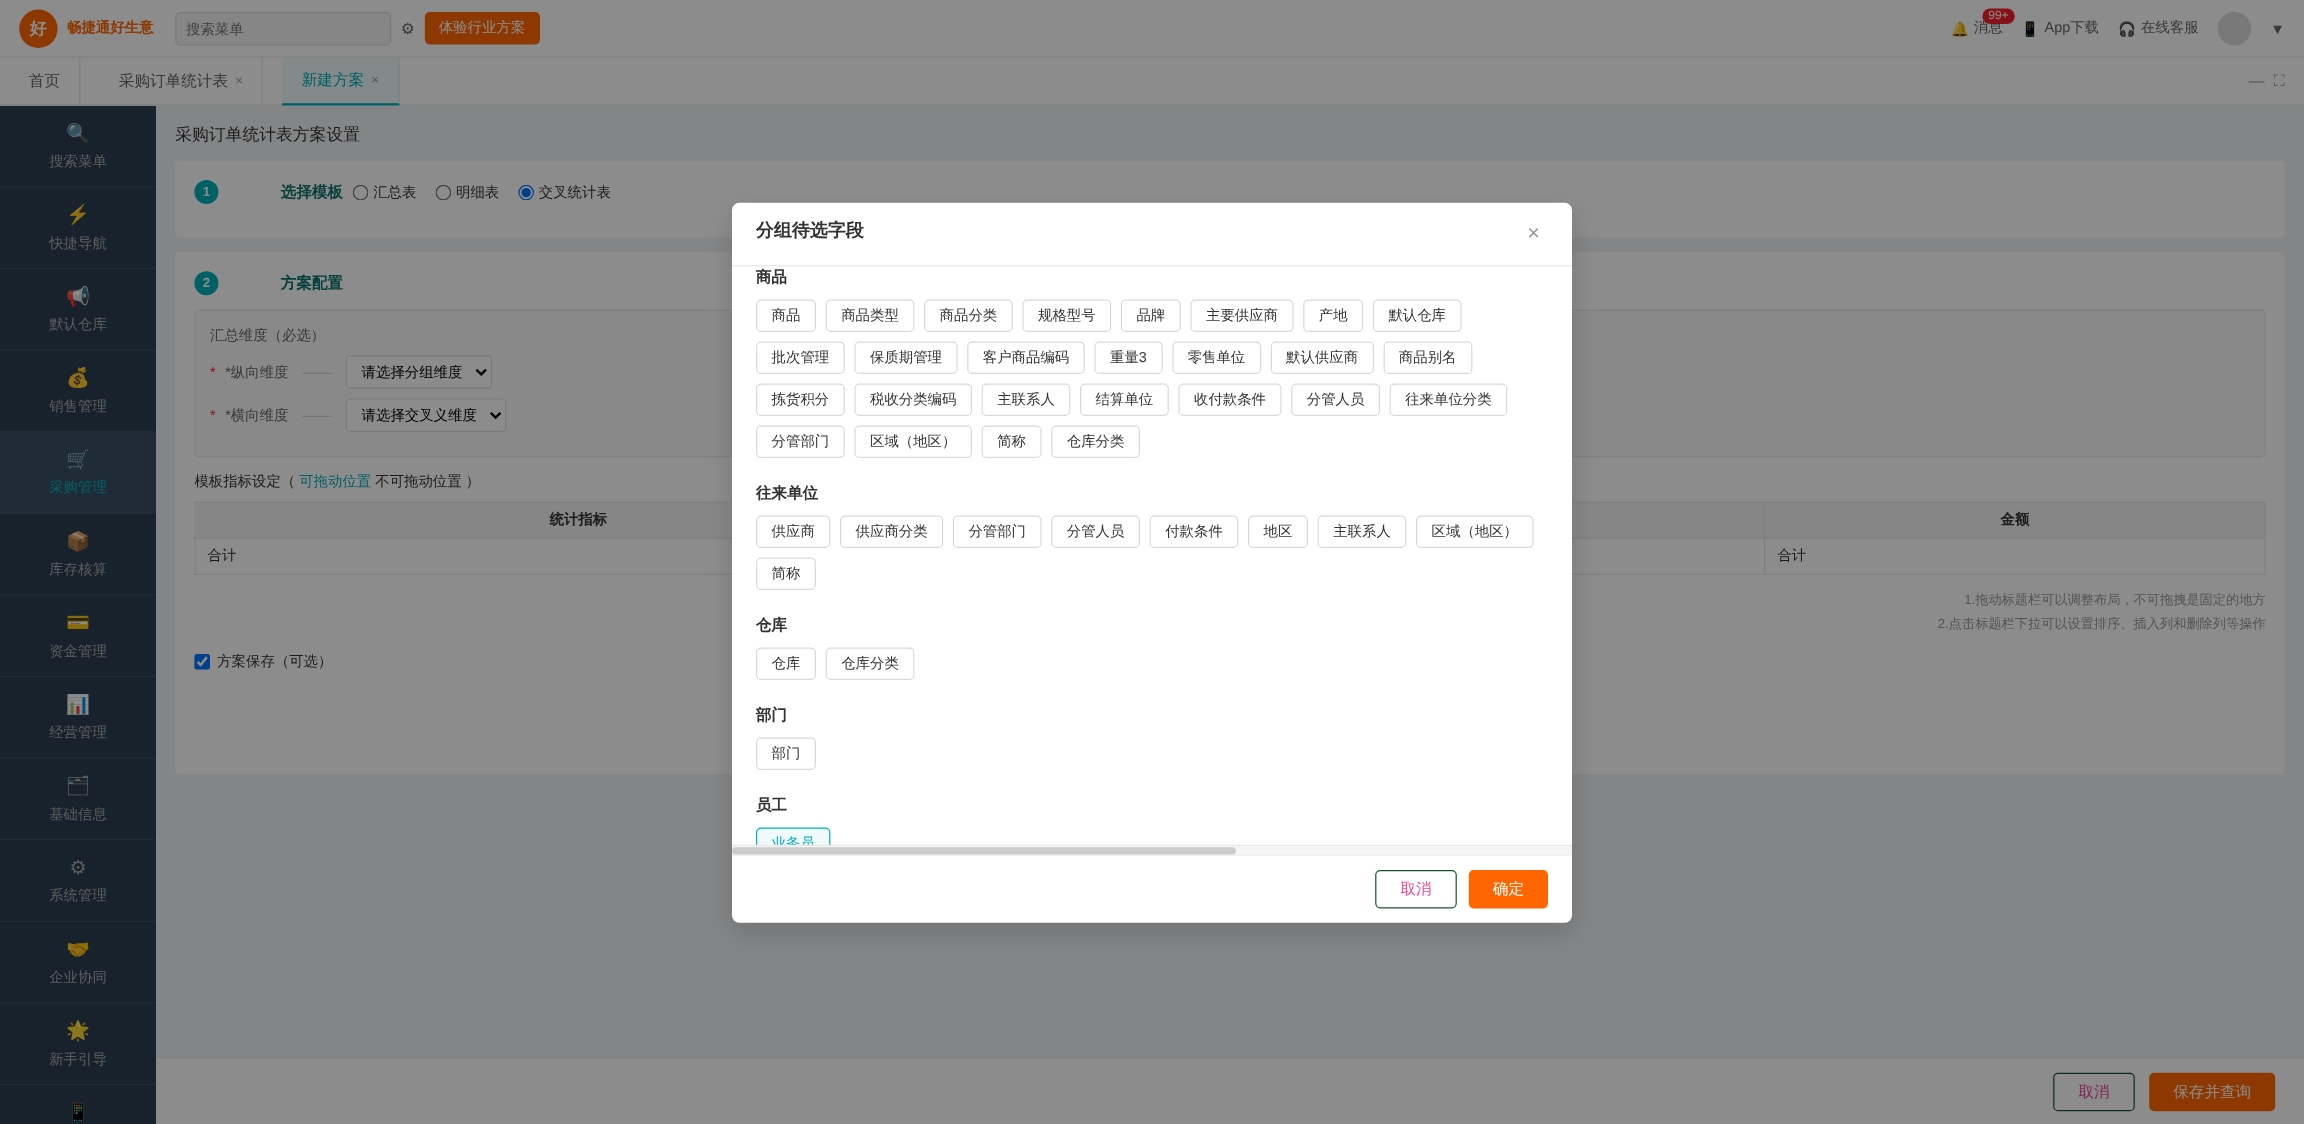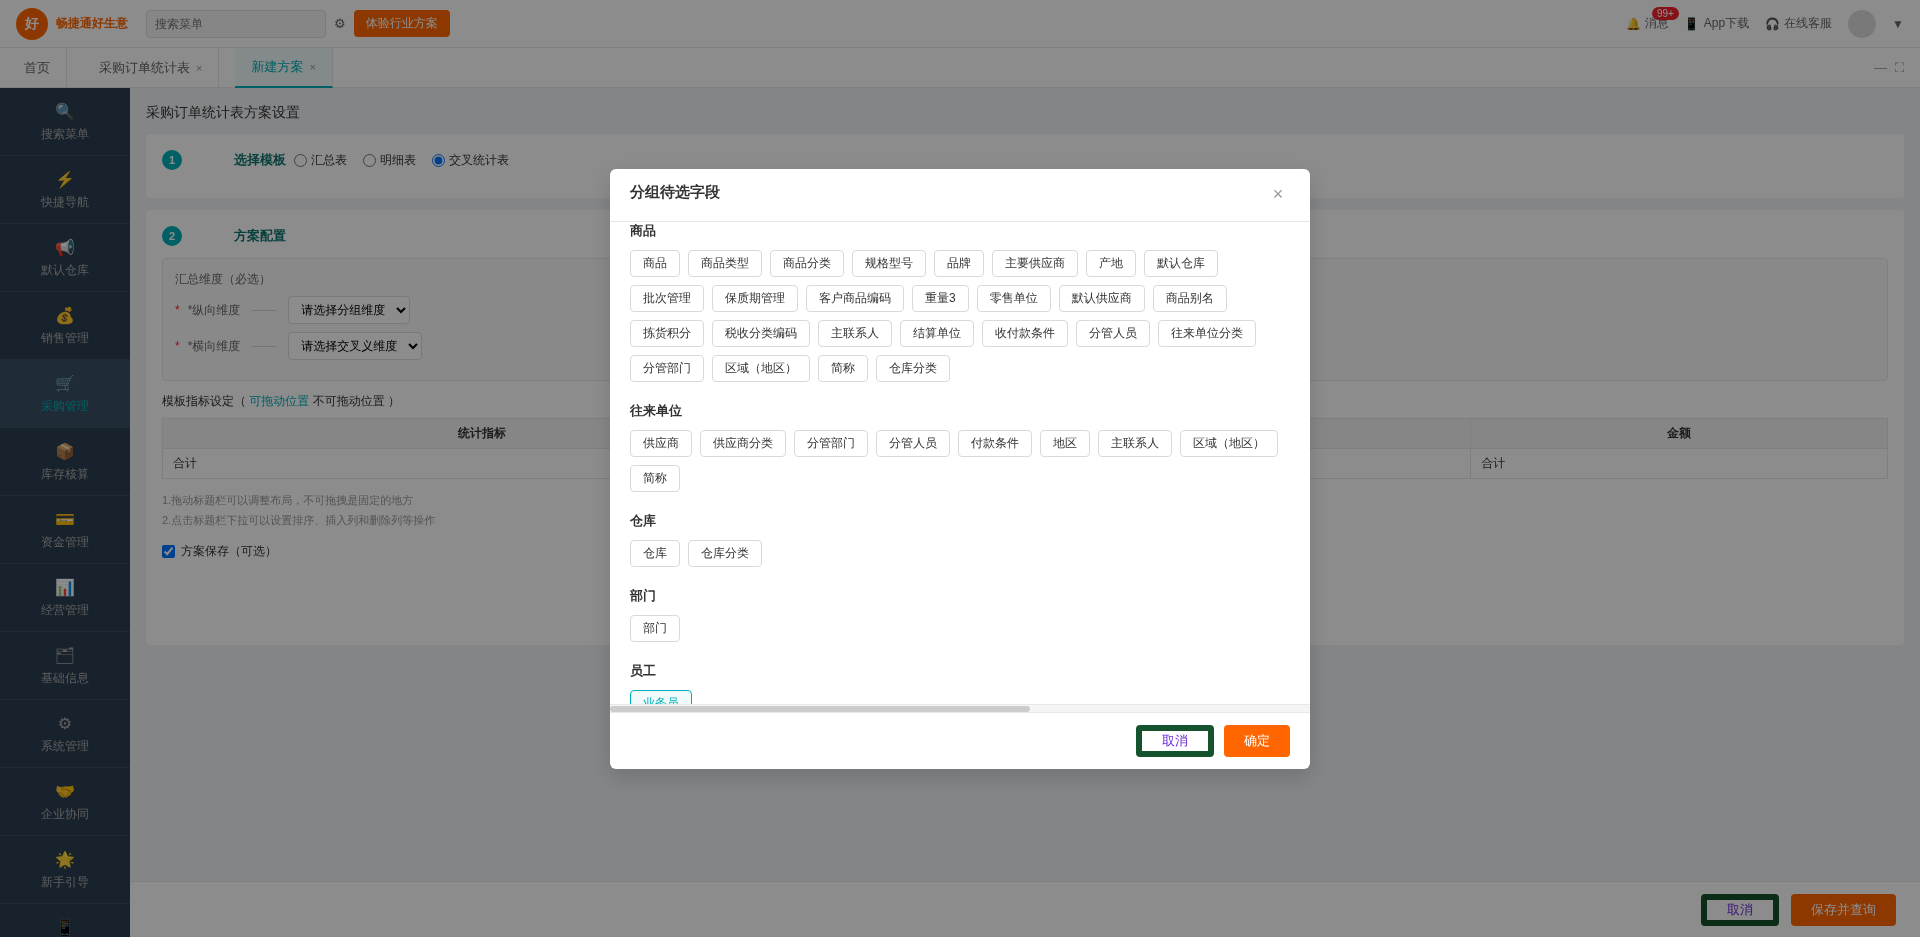--- a/index.html
+++ b/index.html
@@ -241,21 +241,21 @@
     .indicator-table {
       width: 100%;
       border-collapse: collapse;
       font-size: 12px;
     }
     .indicator-table th, .indicator-table td {
       border: 1px solid #e8e8e8;
       padding: 6px 10px;
     }
     .indicator-table th { background: #f5f5f5; }
-    .hint-text { font-size: 11px; color: #999; line-height: 1.8; }
+    .hint-text { font-size: 11px; color: #999; line-height: 1.8; text-align: right; }
     .save-option {
       display: flex;
       align-items: center;
       gap: 6px;
       margin-top: 12px;
       font-size: 12px;
     }
     .scheme-name-input {
       width: 160px;
       height: 28px;
@@ -272,24 +272,24 @@
       border-top: 1px solid #e8e8e8;
       display: flex;
       align-items: center;
       justify-content: flex-end;
       padding: 0 24px;
       gap: 12px;
     }
     .btn-cancel {
       height: 32px;
       padding: 0 20px;
-      border: 6px solid #14532d;
+      border: 1px solid #14532d;
       border-radius: 4px;
       background: #fff;
-      color: #6d28d9;
+      color: #ec4899;
       cursor: pointer;
       font-size: 13px;
     }
     .btn-save {
       height: 32px;
       padding: 0 20px;
       border: none;
       border-radius: 4px;
       background: #ff6600;
       color: #fff;

